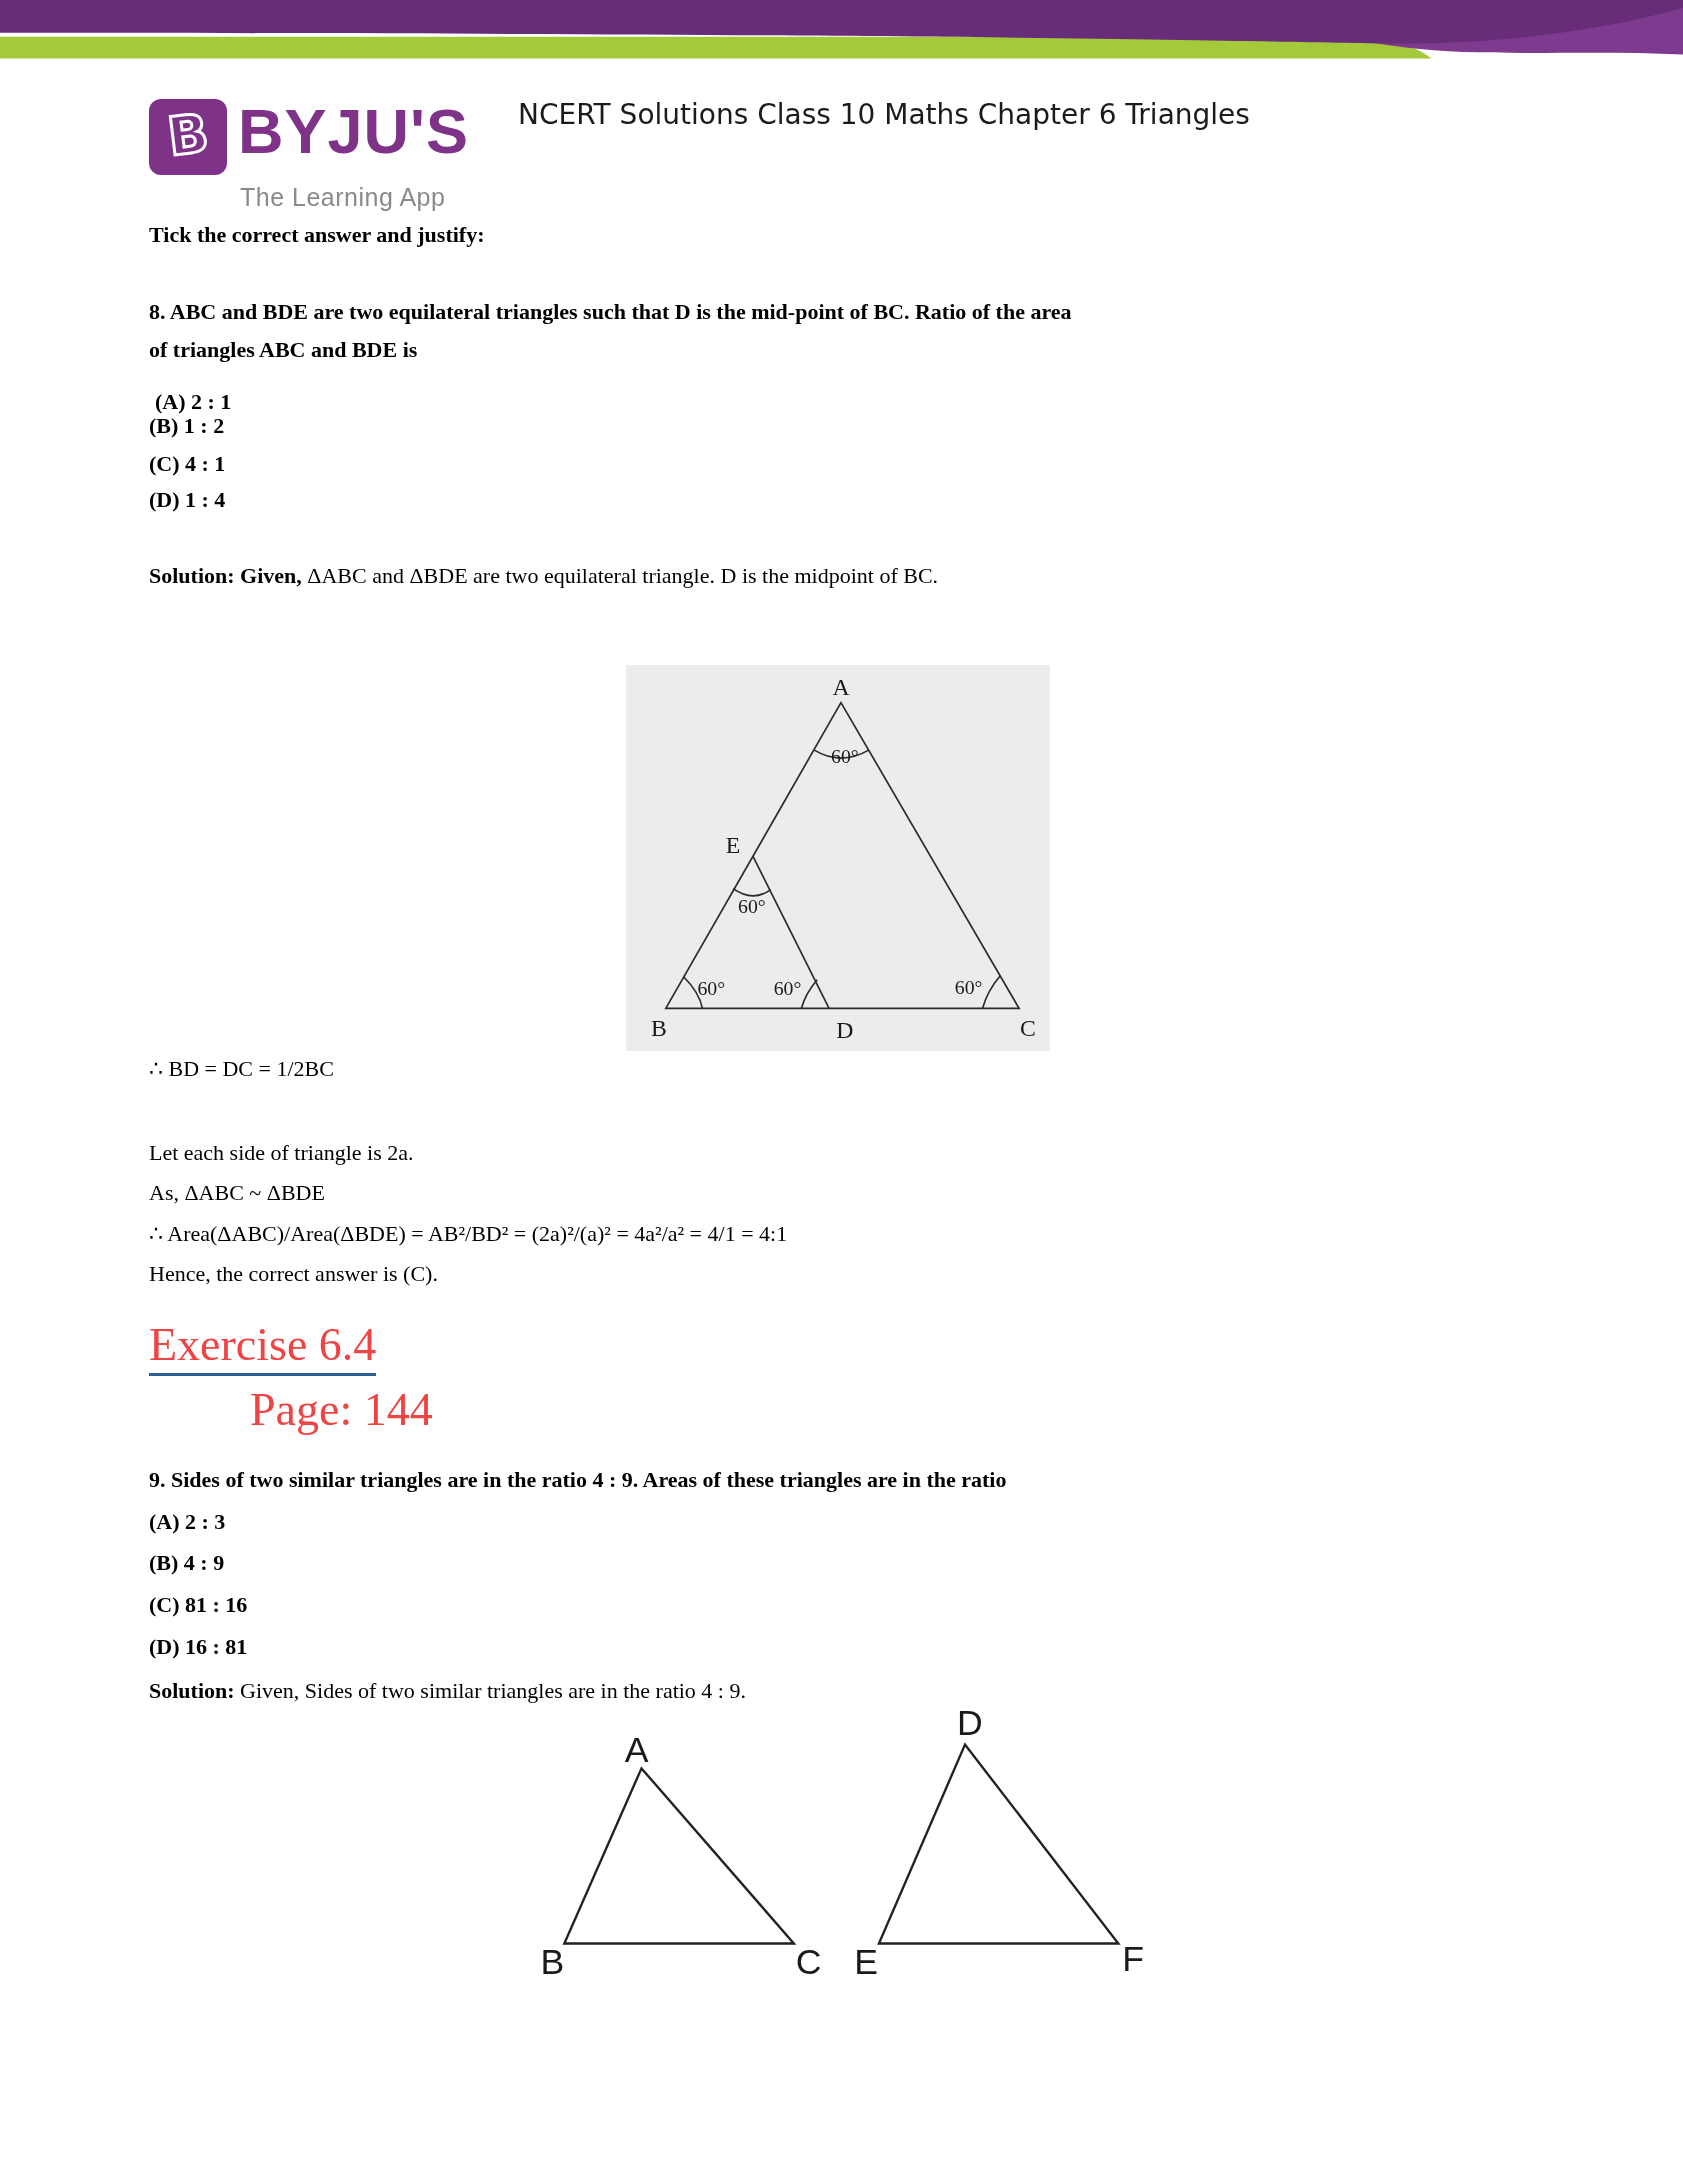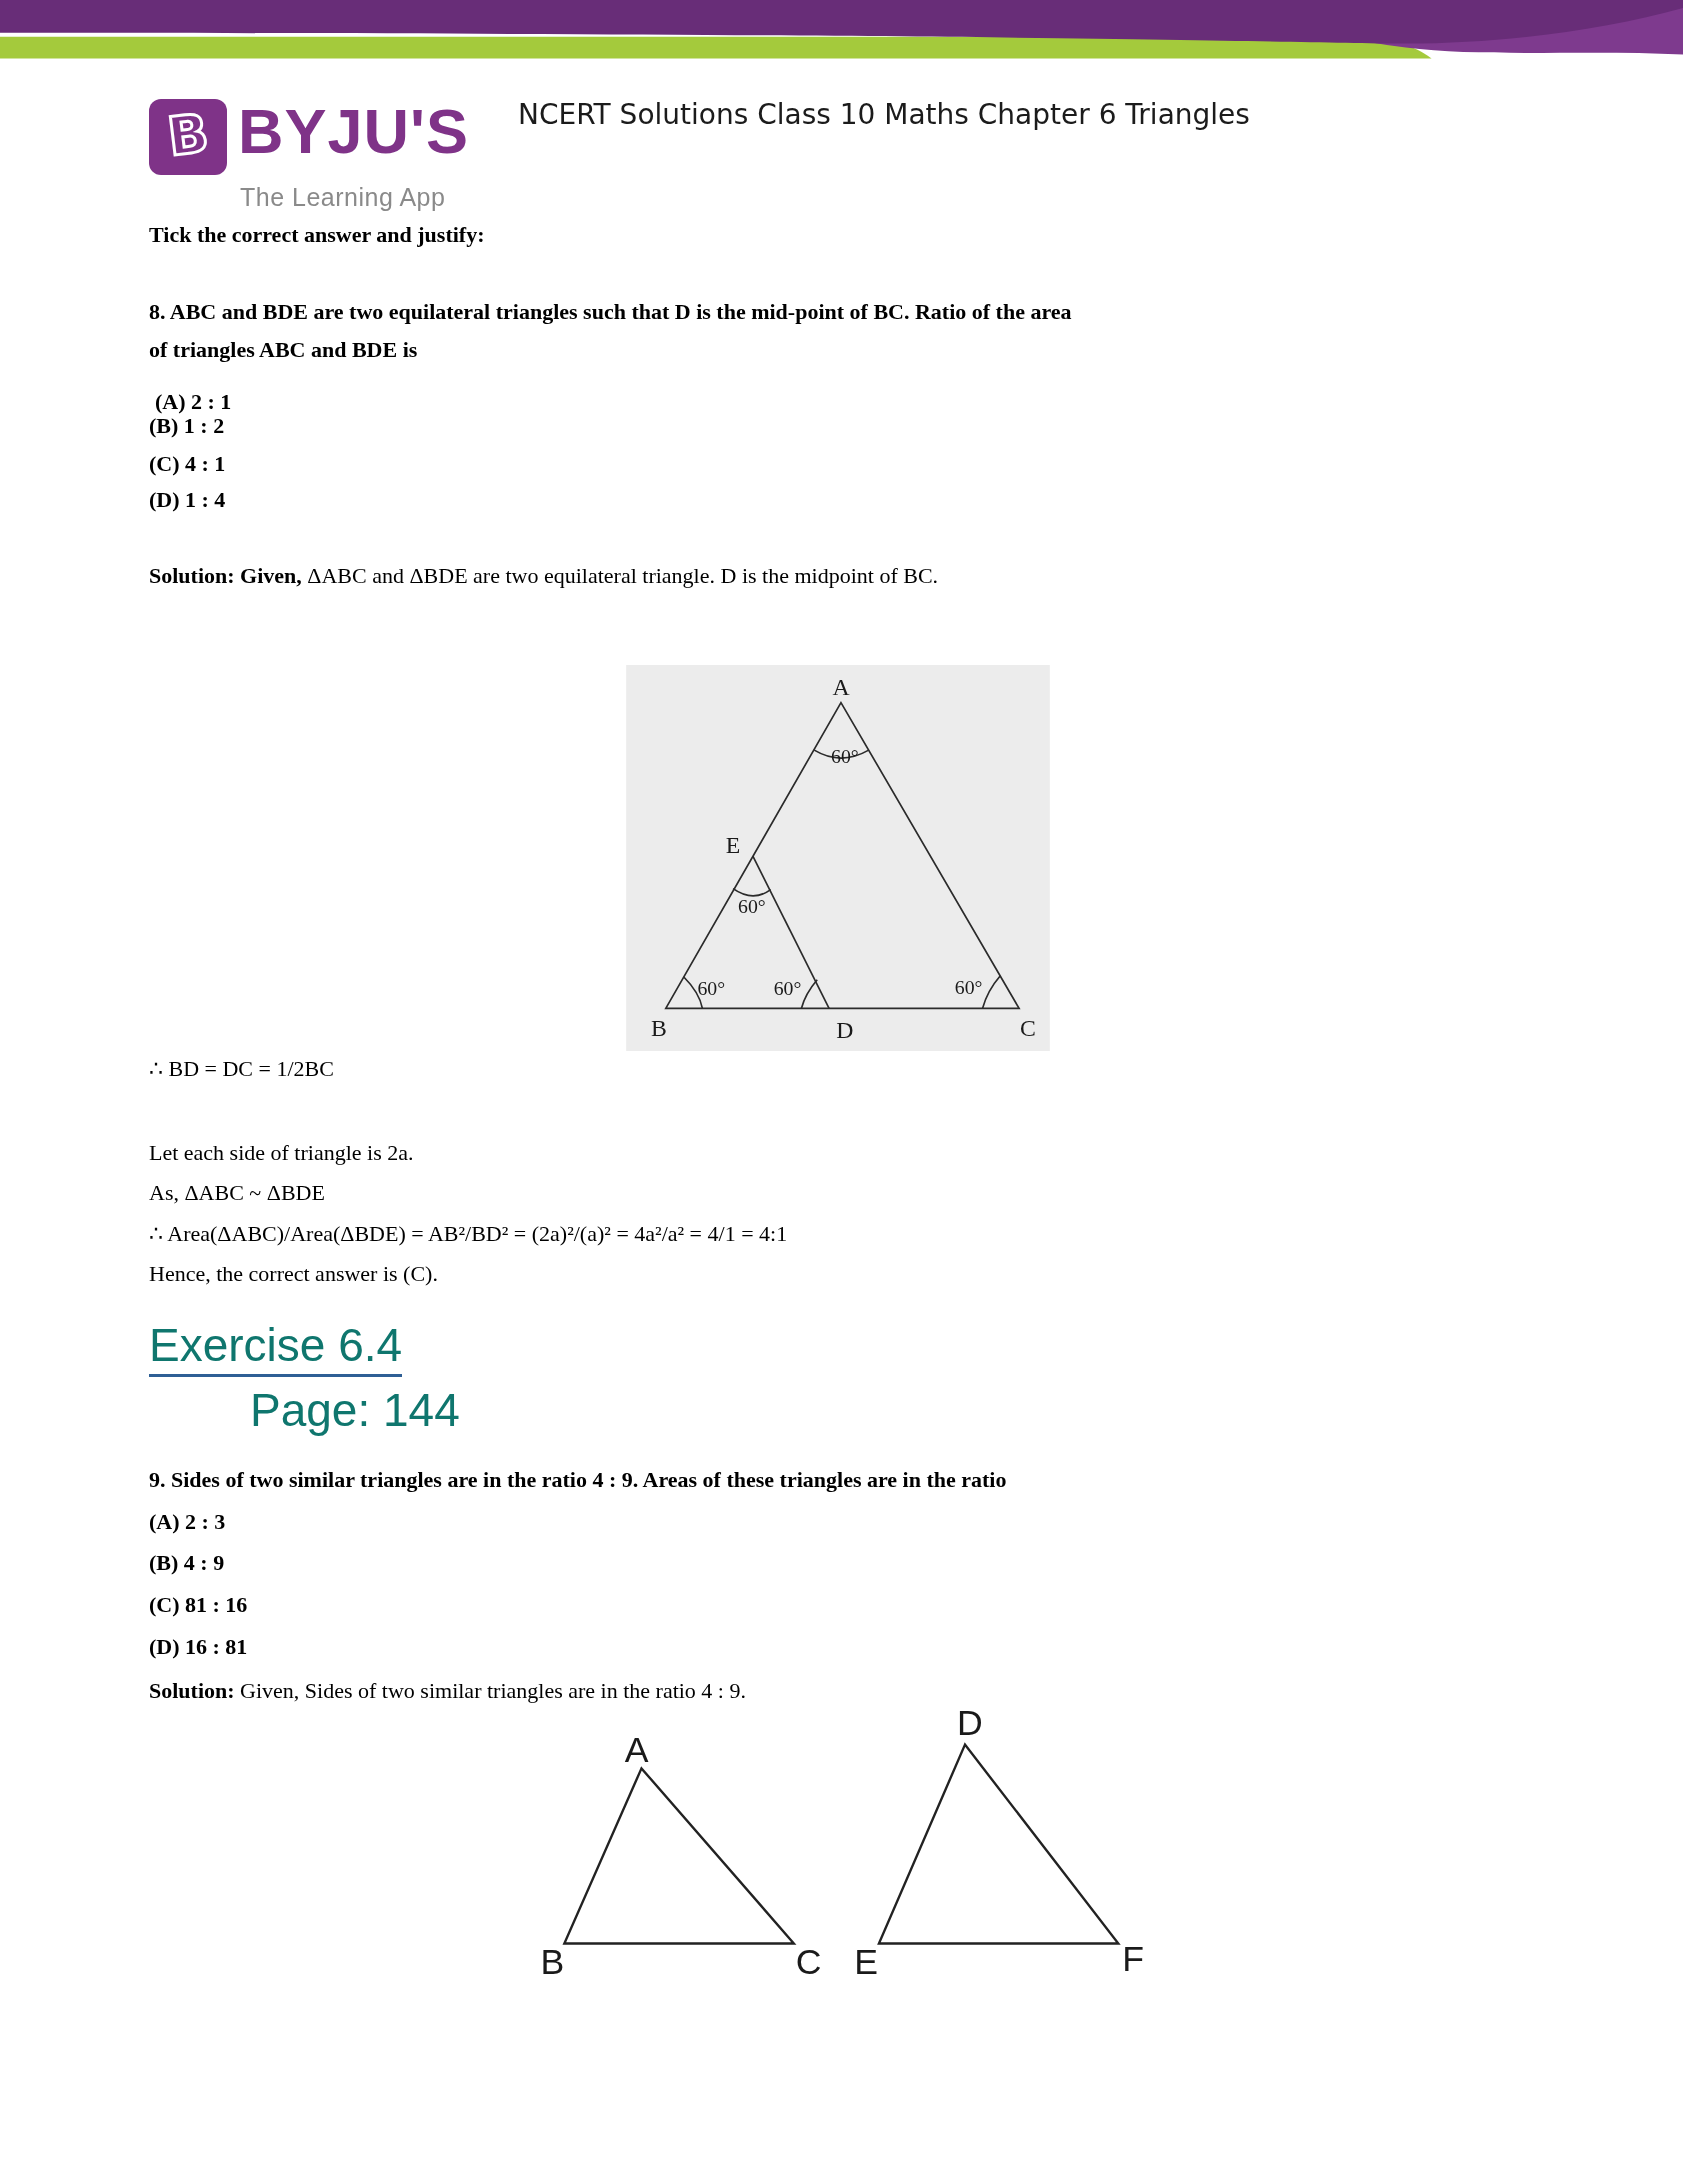--- a/index.html
+++ b/index.html
@@ -14,22 +14,22 @@
           -webkit-text-stroke:3px #ffffff;}
   .logo-name{position:absolute;left:89px;top:-2px;font-family:"Liberation Sans",sans-serif;
              font-weight:bold;font-size:63px;letter-spacing:1px;color:#7f3388;}
   .logo-tag{position:absolute;left:91px;top:51px;font-family:"Liberation Sans",sans-serif;
             font-size:25px;color:#8a8a8a;letter-spacing:0.5px;margin-top:35px;}
   .doc-title{position:absolute;left:518px;top:98px;font-family:"DejaVu Sans",sans-serif;
              font-size:28px;color:#1b1b1b;white-space:nowrap;}
   
   .t{position:absolute;left:149px;font-size:22px;line-height:38px;color:#000;white-space:nowrap;text-align:center;}
   .b{font-weight:bold;}
-  .blue-link{position:absolute;left:149px;font-family:Liberation Sans, sans-serif;font-size:46px;
-             color:#0f766e;white-space:nowrap;}
+  .blue-link{position:absolute;left:149px;font-family:Liberation Serif, serif;font-size:46px;
+             color:#ef4444;white-space:nowrap;}
   .blue-link .u{border-bottom:3px solid #2e5f95;padding-bottom:3px;}
   
   .fig{position:absolute;}
   .fig1-lbl{font-family:"Liberation Serif",serif;font-size:24px;fill:#1a1a1a;}
   .fig1-ang{font-family:"Liberation Serif",serif;font-size:20px;fill:#1a1a1a;}
   .fig2-lbl{font-family:"Liberation Sans",sans-serif;font-size:36px;fill:#1a1a1a;}
   .stroke1{fill:none;stroke:#2b2b2b;stroke-width:1.7;}
   .stroke2{fill:none;stroke:#222222;stroke-width:2.4;}
 </style>
 </head>

